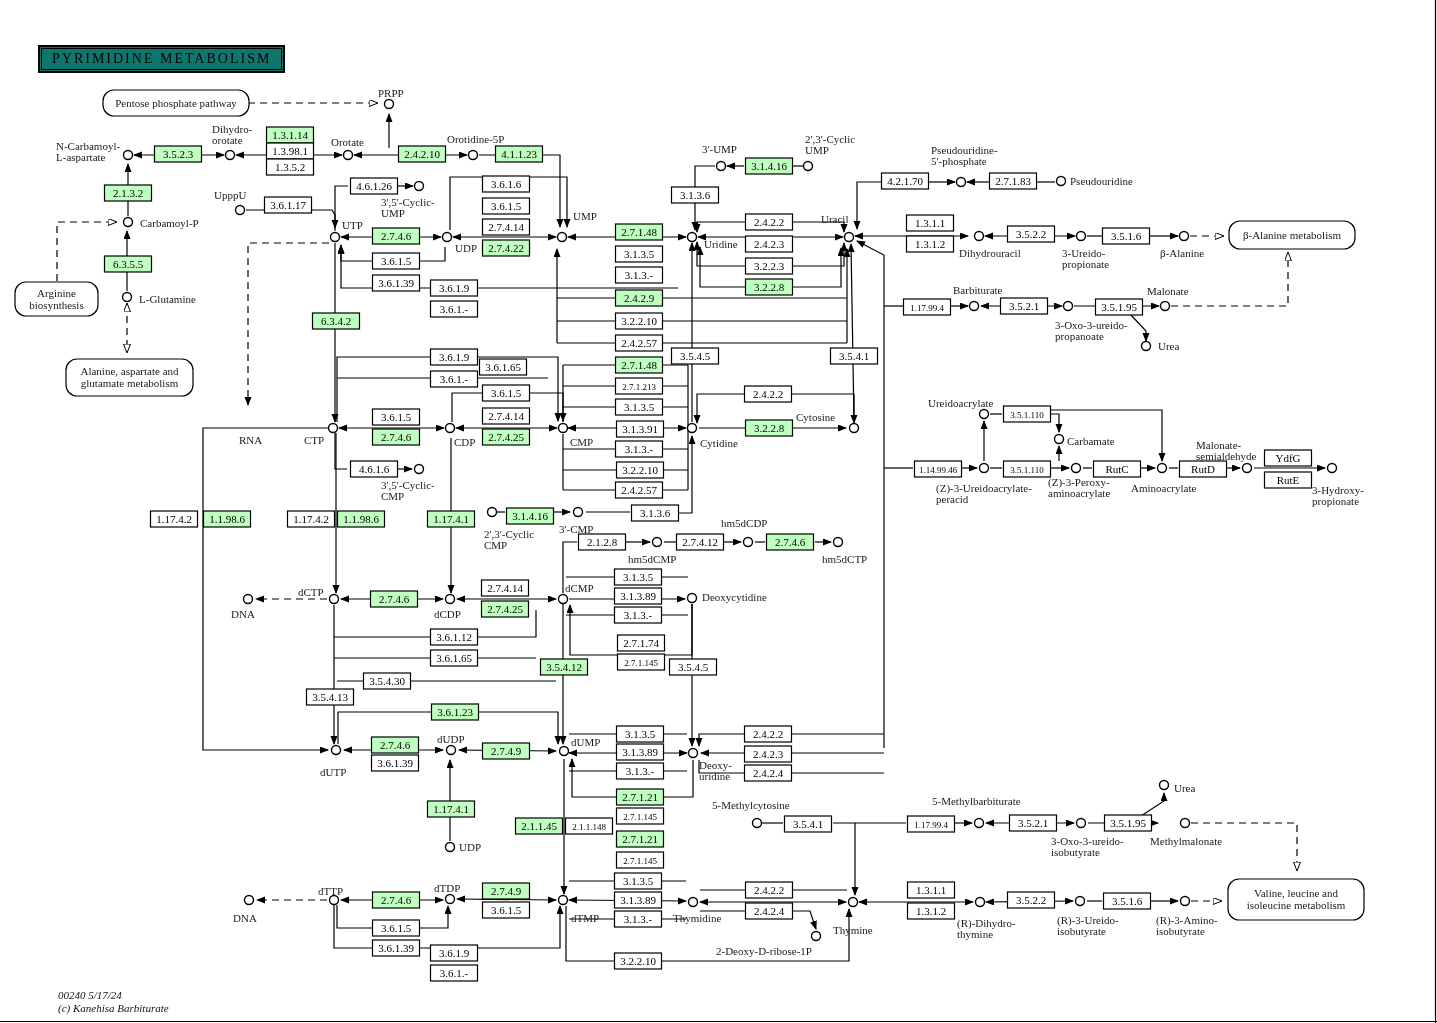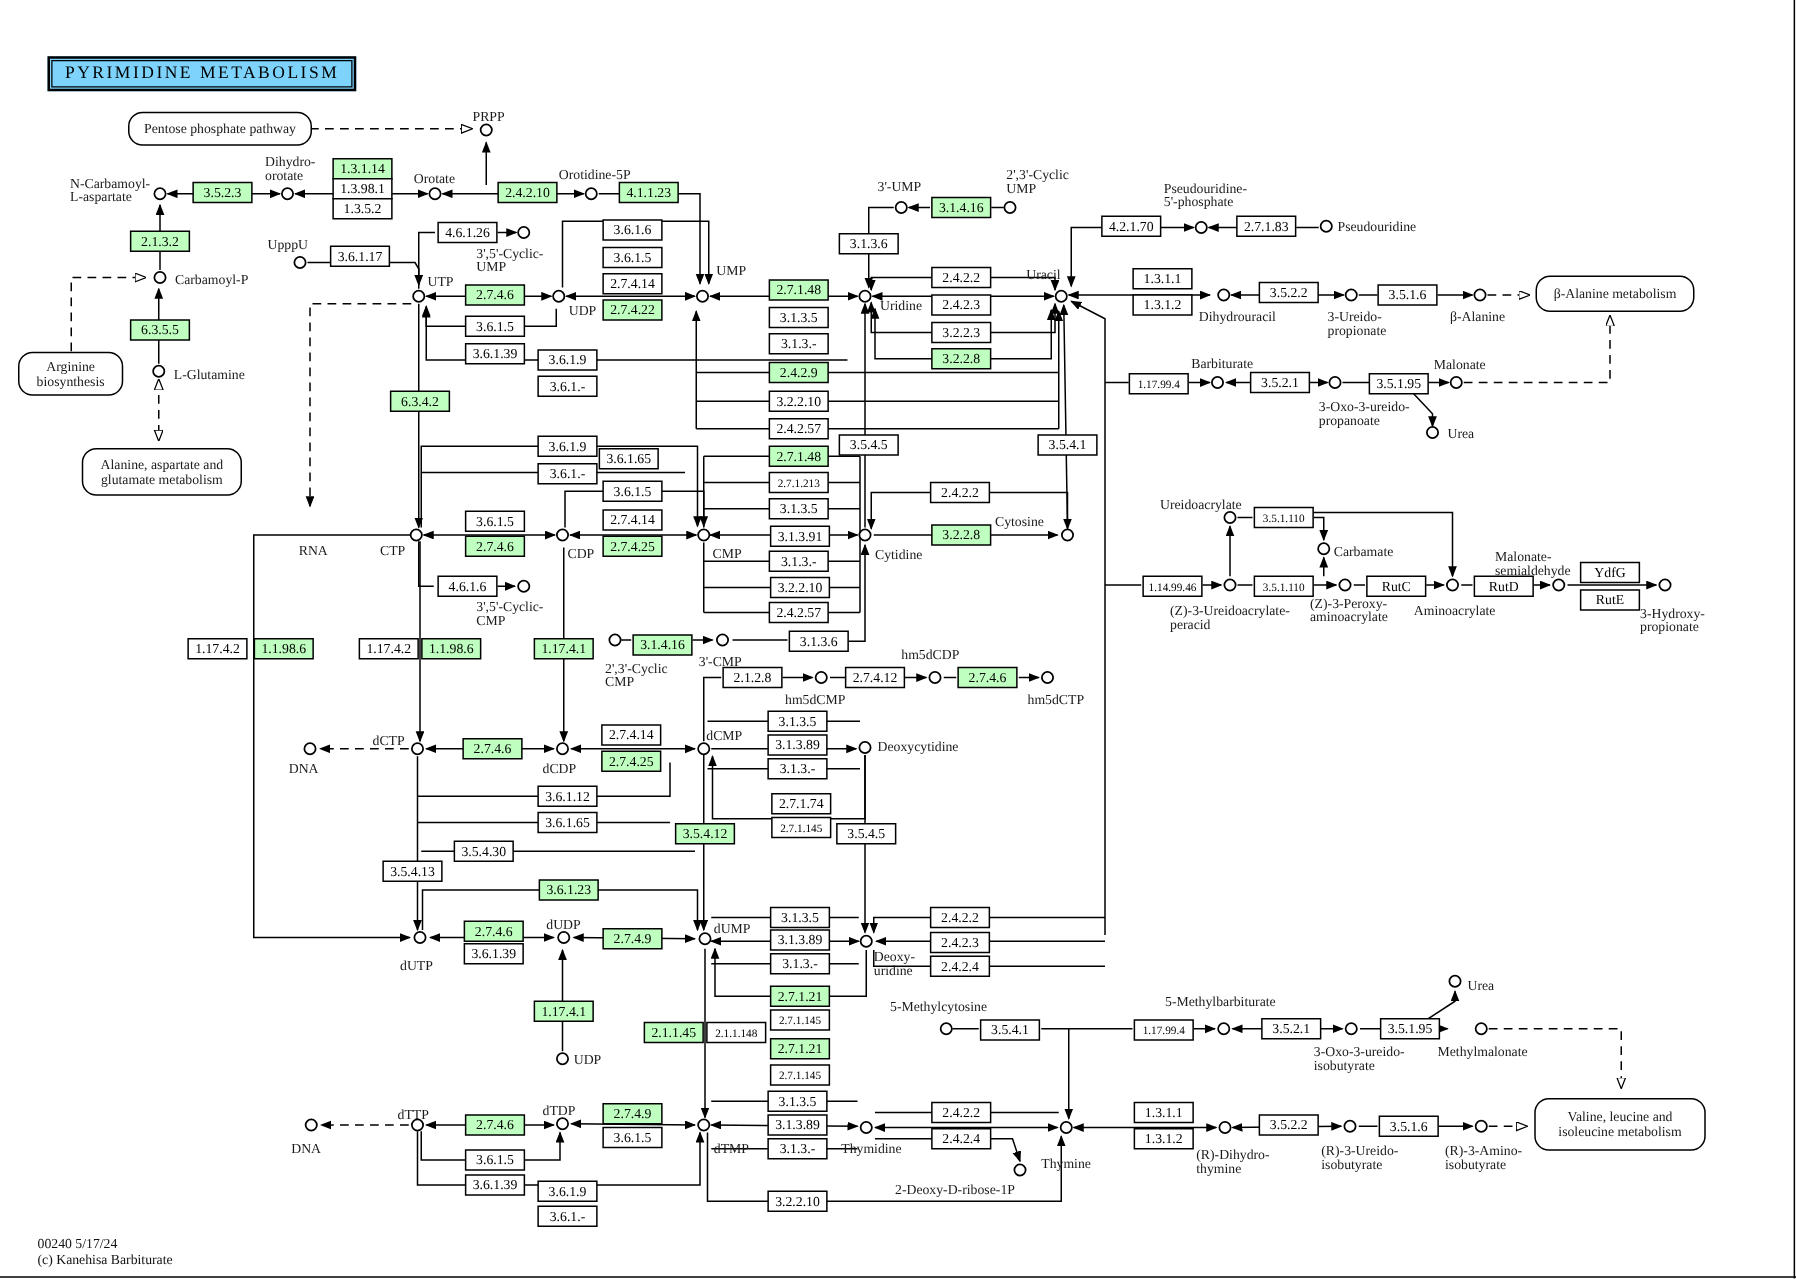--- a/index.html
+++ b/index.html
@@ -1,21 +1,21 @@
 <!DOCTYPE html>
 <html><head>
 <meta charset="utf-8">
 <style>
   html,body{margin:0;padding:0;background:#fff;}
   #stage{position:relative;width:1437px;height:1023px;background:#fff;overflow:hidden;
          font-family:"Liberation Serif","DejaVu Serif",serif;}
   #diagram{position:absolute;left:0;top:0;}
-  .title-outer{position:absolute;left:38px;top:45px;border:2px solid #000;background:#7dd3fc;padding:1px;}
+  .title-outer{position:absolute;left:38px;top:45px;border:2px solid #000;background:#0f766e;padding:1px;}
   .title-inner{border:1px solid #000;padding:2px 10px;font-size:14px;letter-spacing:2px;white-space:nowrap;}
-  .footer{position:absolute;left:30px;font-size:11px;color:#111;white-space:nowrap;}
+  .footer{position:absolute;left:58px;font-size:11px;color:#111;white-space:nowrap;font-style:italic;}
   #footer1{top:989px;}
   #footer2{top:1002px;}
 </style>
 </head>
 <body>
 
 <div id="stage">
   <svg id="diagram" width="1437" height="1023" viewBox="0 0 1437 1023">
       <defs>
         <marker id="ae" markerWidth="9" markerHeight="8" refX="8" refY="3.5" orient="auto" markerUnits="userSpaceOnUse">

